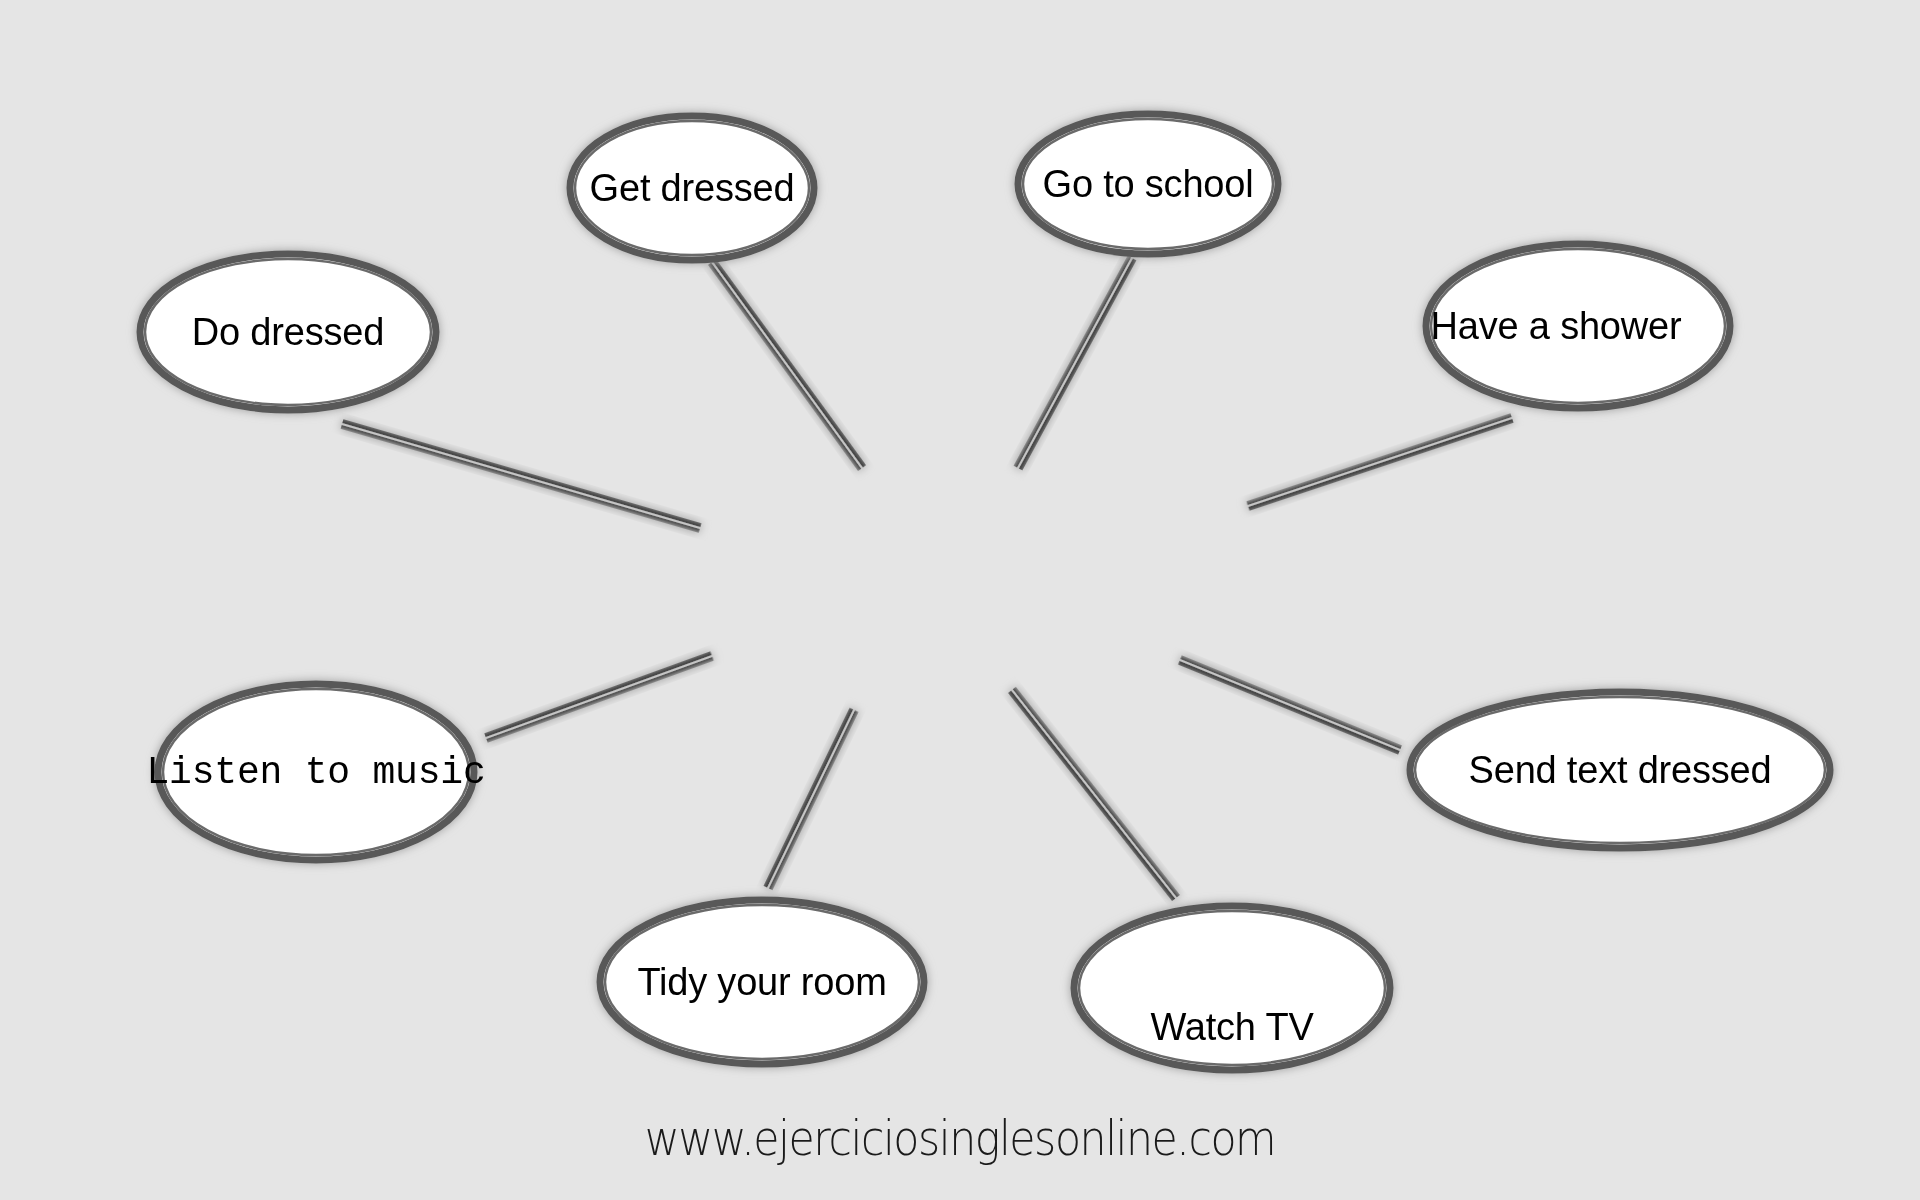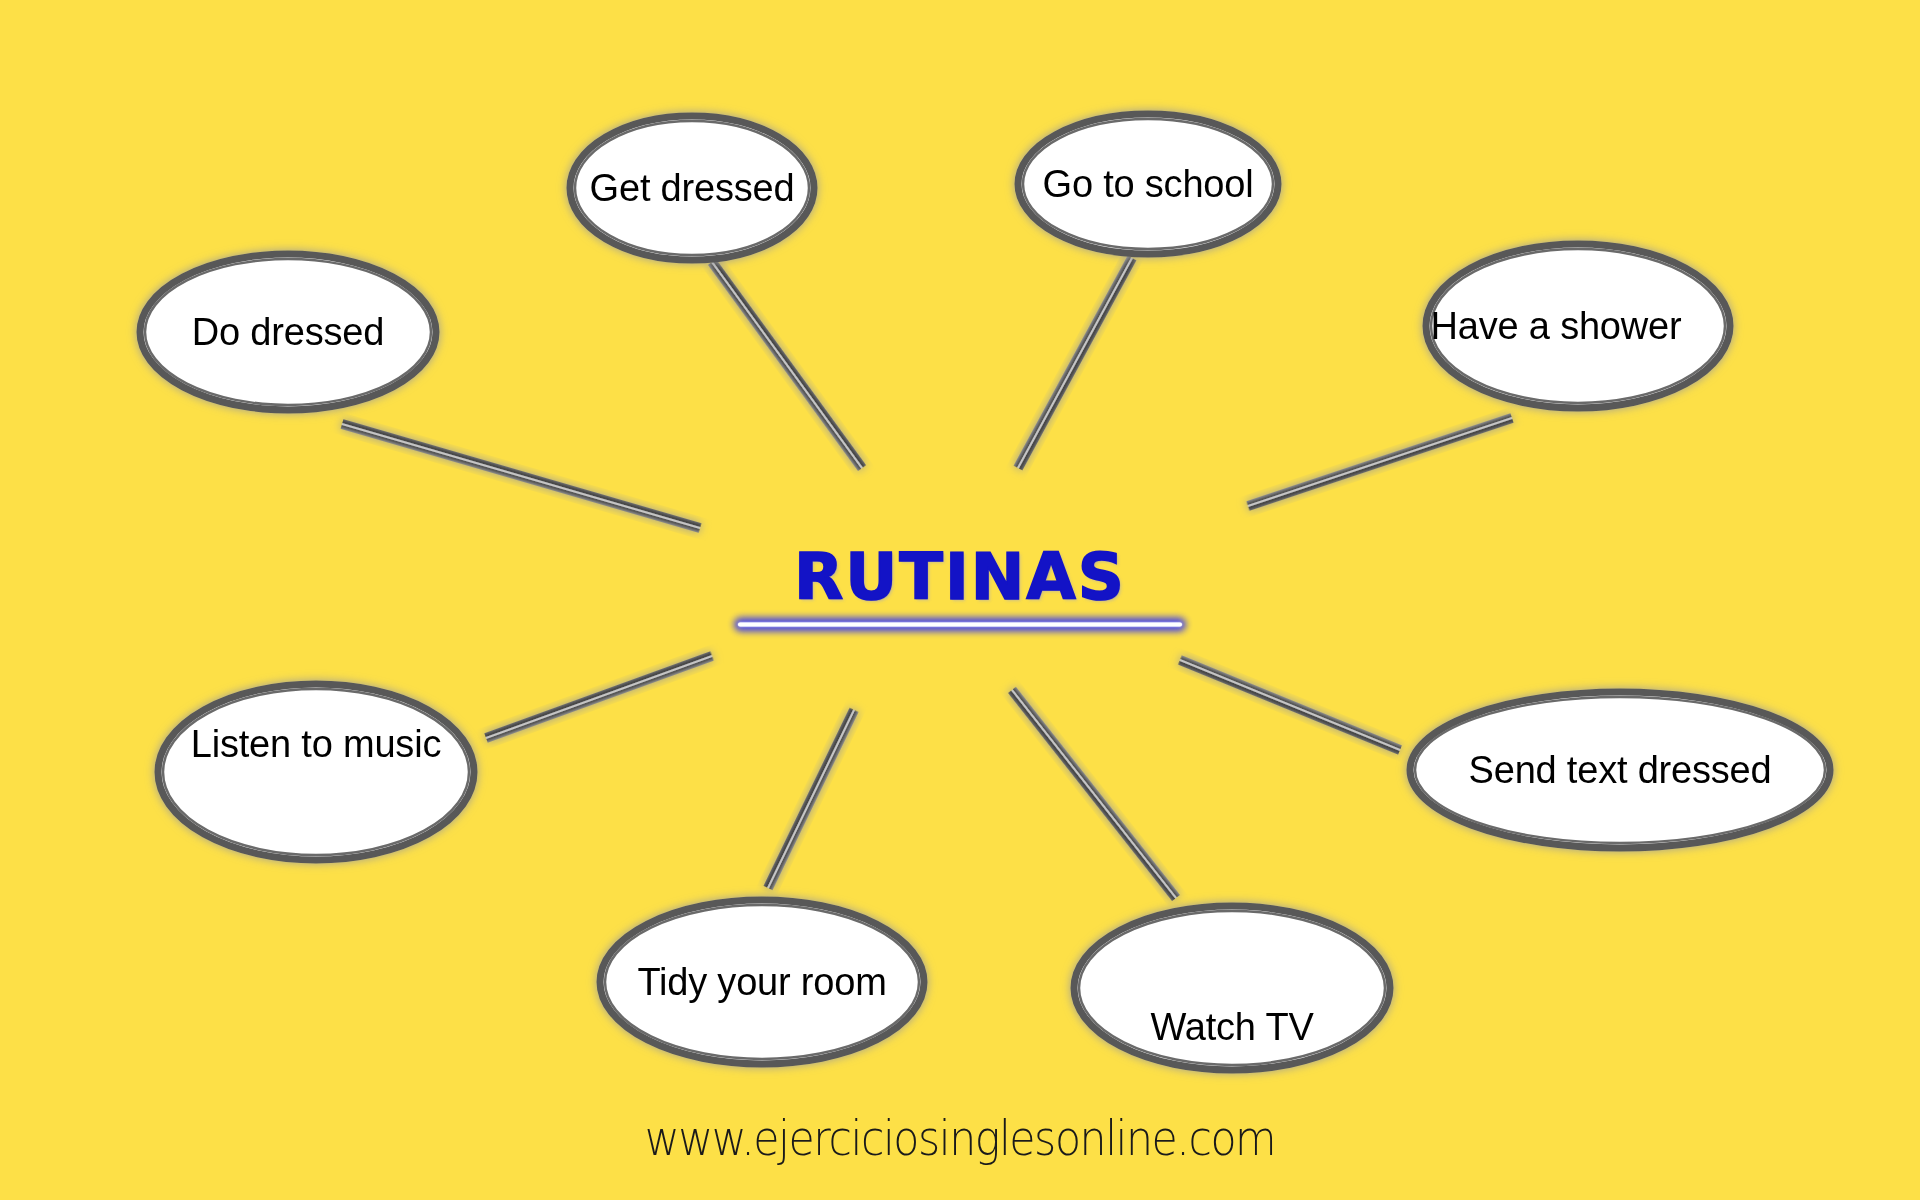--- a/index.html
+++ b/index.html
@@ -11,21 +11,21 @@
     width: 1920px;
     height: 1200px;
     overflow: hidden;
     font-family: "Liberation Sans", sans-serif;
   }
 
   #canvas {
     position: relative;
     width: 1920px;
     height: 1200px;
-    background: #fde047;
+    background: #e5e5e5;
   }
 
   #diagram-svg {
     position: absolute;
     top: 0;
     left: 0;
     width: 1920px;
     height: 1200px;
   }
 
@@ -187,29 +187,22 @@
           <ellipse cx="1232" cy="988" rx="153" ry="77" fill="#ffffff" stroke="#6a6a6a" stroke-width="2.5"></ellipse>
         </g>
       </g>
   </svg>
 
   <div id="label-layer">
       <div class="node-label" style="left: 692px; top: 188px;">Get dressed</div>
       <div class="node-label" style="left: 1148px; top: 184px;">Go to school</div>
       <div class="node-label" style="left: 288px; top: 332px;">Do dressed</div>
       <div class="node-label" style="left: 1556px; top: 326px;">Have a shower</div>
-      <div class="node-label" style="left: 316px; top: 744px;">Listen to music</div>
+      <div class="node-label" style="left: 316px; top: 772px; font-family: Liberation Mono, monospace;">Listen to music</div>
       <div class="node-label" style="left: 1620px; top: 770px;">Send text dressed</div>
       <div class="node-label" style="left: 762px; top: 982px;">Tidy your room</div>
       <div class="node-label" style="left: 1232px; top: 988px; margin-top: 39px;">Watch TV</div>
     </div>
 
-  <div id="center-title-wrap">
-    <div id="center-title">RUTINAS</div>
-    <div id="center-underline">
-      <div class="glow"></div>
-      <div class="core"></div>
-    </div>
-  </div>
 
   <div id="footer"><span id="footer-inner">www.ejerciciosinglesonline.com</span></div>
 
 </div>
 
 </body></html>

